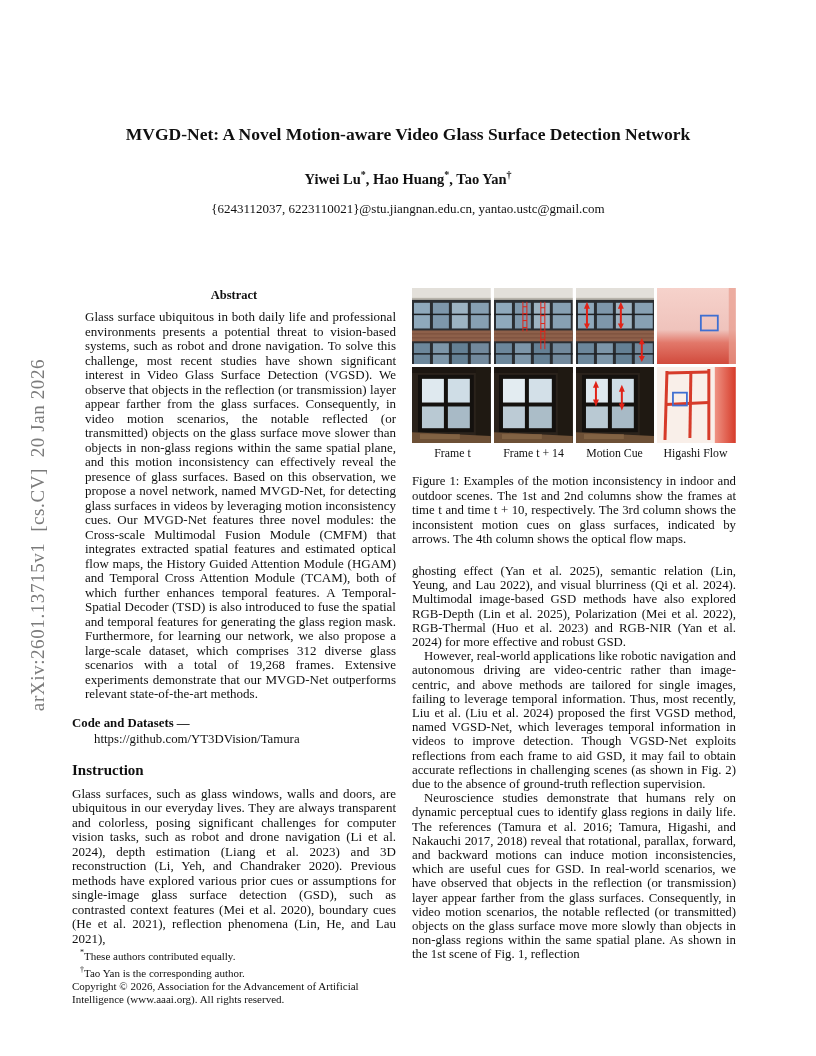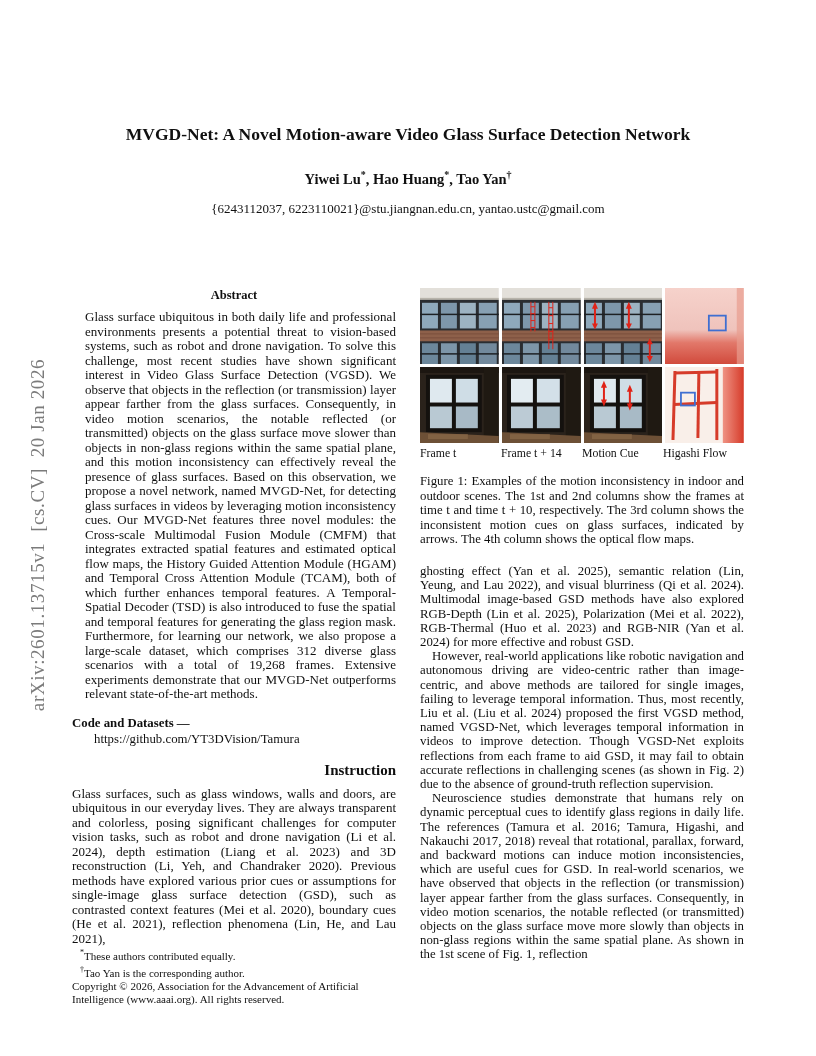--- a/index.html
+++ b/index.html
@@ -18,43 +18,43 @@
 
   
   .header { position:absolute; top:124px; left:72px; width:672px; text-align:center; }
   .title   { font-size:17.5px; font-weight:bold; margin-bottom:24px; }
   .authors { font-size:14.5px; font-weight:bold; margin-bottom:13px; }
   .authors sup { font-size:10px; }
   .affiliation { font-size:13px; margin-bottom:3px; }
   .emails      { font-size:13px; }
 
   
-  .content { position:absolute; top:288px; left:72px; width:672px; height:684px; display:flex; gap:24px; }
+  .content { position:absolute; top:288px; left:72px; width:672px; height:684px; display:flex; gap:16px; }
   .col { width:324px; display:flex; flex-direction:column; }
 
   .abstract-heading { text-align:center; font-weight:bold; font-size:12.5px; margin-bottom:7px; }
   .abstract-text { font-size:11.5px; line-height:12.9px; text-align:justify; padding-left:13px; }
 
   .code-block { margin-top:13px; font-size:12.8px; line-height:16px; }
   .code-label { font-weight:bold; }
   .code-url { display:block; padding-left:22px; color:#101010; text-decoration:none; }
 
-  .section-heading { text-align:right; font-weight:bold; font-size:15px; margin-top:15px; margin-bottom:8px; }
+  .section-heading { text-align:left; font-weight:bold; font-size:15px; margin-top:15px; margin-bottom:8px; }
   .body-text { font-size:13px; line-height:14.5px; text-align:justify; }
 
   .footnotes { margin-top:auto; font-size:11px; line-height:13.2px; }
   .fn { text-indent:8px; }
   .fn sup { font-size:8px; }
   .copyright { text-indent:0; }
 
   
   .fig-grid { display:grid; grid-template-columns:repeat(4,1fr); gap:3px; }
   .fig-cell { height:76px; overflow:hidden; }
   .fig-cell svg { width:100%; height:100%; display:block; }
-  .fig-labels { display:grid; grid-template-columns:repeat(4,1fr); text-align:left; font-size:11.8px; margin-top:3px; }
+  .fig-labels { display:grid; grid-template-columns:repeat(4,1fr); text-align:center; font-size:11.8px; margin-top:3px; }
   .fig-caption { margin-top:13px; font-size:12.8px; line-height:14.6px; text-align:justify; }
 
   .rcol-text { margin-top:17px; }
   .rcol-text p { text-align:justify; font-size:12.8px; line-height:14.2px; }
   .rcol-text p.indent { text-indent:12px; }
 </style>
 </head>
 <body>
 
 <div class="page">

